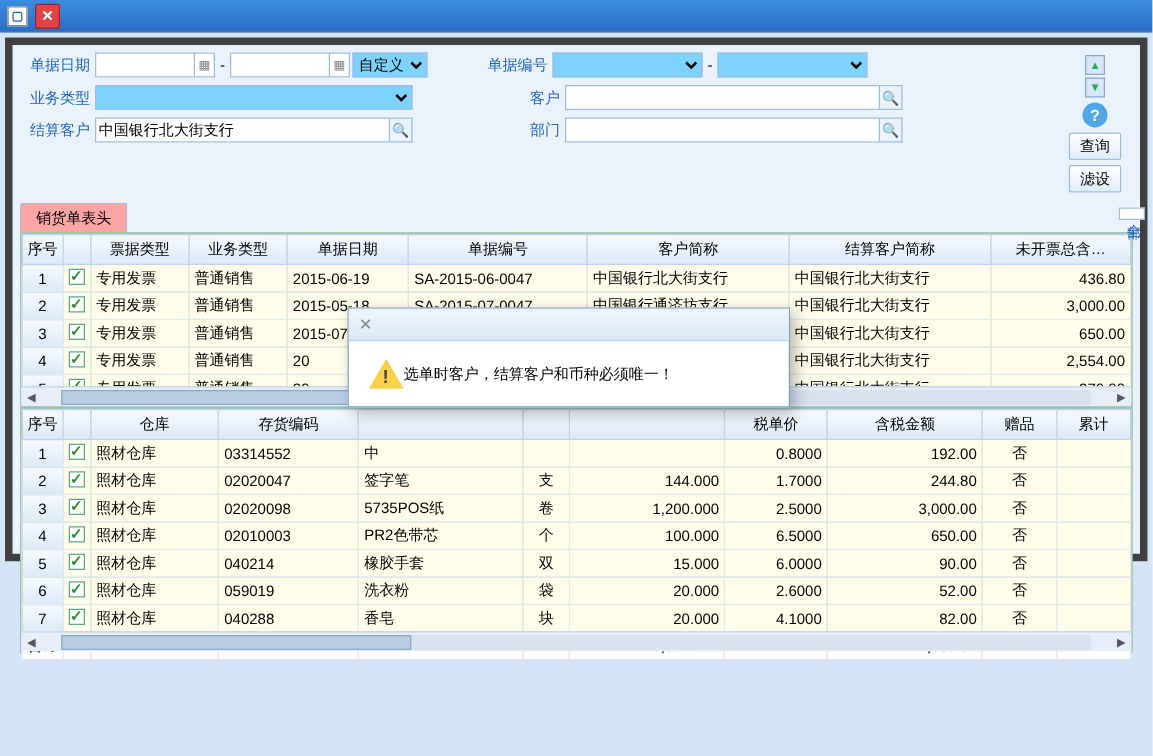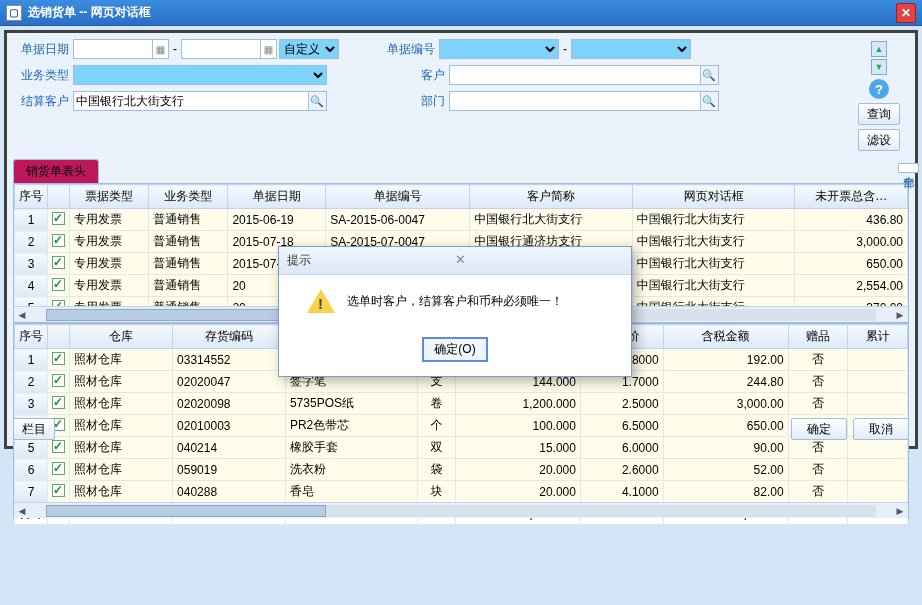--- a/index.html
+++ b/index.html
@@ -5,21 +5,21 @@
 * { box-sizing: border-box; margin: 0; padding: 0; font-family: "Microsoft YaHei", SimSun, Arial, sans-serif; font-size: 12px; }
 body { background: #d4e5f7; width: 922px; height: 605px; overflow: hidden; position: relative; }
 
 
 .titlebar { background: linear-gradient(#3a8de0, #2a6ec5); height: 26px; display: flex; align-items: center; padding: 0 6px; color: #fff; font-weight: bold; border-bottom: 1px solid #1a5bb0; }
 .titlebar .icon { width: 16px; height: 16px; background: #fff; border: 1px solid #888; margin-right: 6px; display: inline-flex; align-items: center; justify-content: center; font-size:10px; color:#2166b8; }
 .titlebar .title { flex: 1; }
 .titlebar .close { width: 20px; height: 20px; background: #e04444; border: 1px solid #a02020; color: #fff; display: flex; align-items: center; justify-content: center; cursor: pointer; font-weight: bold; border-radius:2px;}
 
 
-.content { background: #eaf3fc; border: 3px solid #404040; margin: 4px; padding: 6px; height: 419px; position: relative; }
+.content { background: #eaf3fc; border: 6px solid #404040; margin: 4px; padding: 6px; height: 419px; position: relative; }
 
 
 .filter { display: flex; }
 .filter-left { flex: 1; }
 .filter-row { display: flex; align-items: center; margin-bottom: 6px; }
 .filter-row .label { width: 56px; color: #2166b8; text-align: right; margin-right: 4px; }
 .filter-row .label2 { width: 56px; color: #2166b8; text-align: right; margin-right: 4px; margin-left: 40px; }
 .ipt { height: 20px; border: 1px solid #9ebde0; background: #fff; padding: 0 2px; }
 .ipt-date { width: 80px; }
 .ipt-cal { width: 16px; height: 20px; border: 1px solid #9ebde0; border-left: none; background: #fff; display: inline-flex; align-items: center; justify-content: center; font-size:10px; color:#888;}
@@ -28,21 +28,21 @@
 .ipt-combo { width: 120px; }
 .filter-right { width: 60px; display: flex; flex-direction: column; align-items: center; gap:4px; padding-top:2px;}
 .scroll-btns { display:flex; flex-direction:column; gap:2px;}
 .sbtn { width:16px; height:16px; border:1px solid #8aa9cc; background:#d8e7f7; display:flex;align-items:center;justify-content:center;font-size:9px;color:#2a5;}
 .help-icon { width:20px;height:20px;border-radius:50%;background:#4fa7e8;color:#fff;display:flex;align-items:center;justify-content:center;font-weight:bold;font-size:13px;}
 .btn { border:1px solid #9ebde0; background:linear-gradient(#fff,#e0ecf8); height:22px; min-width:40px; padding:0 8px; cursor:pointer; border-radius:2px;}
 .search-icon { display:inline-flex;width:18px;height:20px;border:1px solid #9ebde0;border-left:none;align-items:center;justify-content:center;font-size:11px;}
 
 
 .tab-wrap { margin-top: 8px; }
-.tab { display: inline-block; background: #be185d; border: 1px solid #9ebde0; border-bottom: none; padding: 3px 12px; border-radius: 3px 3px 0 0; }
+.tab { display: inline-block; background: #fca5a5; border: 1px solid #9ebde0; border-bottom: none; padding: 3px 12px; border-radius: 3px 3px 0 0; }
 
 
 .grid { border: 1px solid #9ebde0; background: #84cc16; width: 100%; }
 table { border-collapse: collapse; width: 100%; }
 th { background: linear-gradient(#f5f9fe, #dce9f7); border: 1px solid #c0d4ec; padding: 3px 4px; font-weight: normal; white-space: nowrap; height:20px;}
 td { border: 1px solid #e0e8f2; padding: 2px 4px; white-space: nowrap; height:18px; background:#fffcea;}
 td.hdr-seq { background: linear-gradient(#f5f9fe, #dce9f7); text-align:center; width:28px;}
 td.chk { background:#fffcea; text-align:center; width:22px;}
 td.num { text-align:right; }
 td.ctr { text-align:center; }
@@ -58,34 +58,33 @@
 
 
 .footer { position:absolute; bottom:6px; left:6px; right:6px; display:flex; align-items:center; }
 .footer .spacer{flex:1;}
 
 
 .modal { position:absolute; left:278px; top:246px; width:354px; background:#fff; border:1px solid #7a9fc4; box-shadow: 4px 4px 12px rgba(0,0,0,0.3); z-index:100;}
 .modal-title { background:linear-gradient(#f0f5fb,#dbe8f6); padding:5px 8px; border-bottom:1px solid #c0d4ec; color:#333; display:flex;}
 .modal-title span{flex:1;}
 .modal-close{cursor:pointer;color:#888;font-size:13px;}
-.modal-body { padding:14px 28px 10px; display:flex; align-items:flex-start; gap:12px;}
+.modal-body { padding:14px 16px 10px; display:flex; align-items:flex-start; }
 .warn-icon { width:28px;height:28px; position:relative;}
 .warn-icon::before{content:"";position:absolute;left:0;top:0;border-left:14px solid transparent;border-right:14px solid transparent;border-bottom:24px solid #f7d24a;}
 .warn-icon::after{content:"!";position:absolute;left:11px;top:6px;font-weight:bold;color:#444;font-size:15px;}
 .modal-msg{padding-top:4px;}
 .modal-footer{ text-align:center; padding:10px 0 14px;}
 .modal-footer button{ border:2px solid #5a8de0; background:#f0f5fb; padding:2px 10px; cursor:pointer;}
 </style>
 </head>
 <body>
 
 <div class="titlebar">
   <span class="icon">▢</span>
-  <span class="title">选销货单  --  网页对话框</span>
   <span class="close">✕</span>
 </div>
 
 <div class="content">
 
   <div class="filter">
     <div class="filter-left">
       <div class="filter-row">
         <span class="label">单据日期</span>
         <input class="ipt ipt-date" style="">
@@ -136,42 +135,42 @@
     <table>
       <thead>
           <tr id="g1-head">
             <th style="width: 32px;">序号</th>
             <th style="width: 22px;"></th>
             <th>票据类型</th>
             <th>业务类型</th>
             <th>单据日期</th>
             <th>单据编号</th>
             <th>客户简称</th>
-            <th>网页对话框</th>
+            <th>结算客户简称</th>
             <th>未开票总含…</th>
           </tr>
         </thead>
       <tbody id="g1-body">
           <tr>
             <td class="hdr-seq">1</td>
             <td class="chk"><span class="chkbox checked"></span></td>
             <td>专用发票</td>
             <td>普通销售</td>
             <td>2015-06-19</td>
             <td>SA-2015-06-0047</td>
             <td>中国银行北大街支行</td>
             <td>中国银行北大街支行</td>
             <td class="num">436.80</td>
           </tr>
           <tr>
             <td class="hdr-seq">2</td>
             <td class="chk"><span class="chkbox checked"></span></td>
             <td>专用发票</td>
             <td>普通销售</td>
-            <td>2015-07-18</td>
+            <td>2015-05-18</td>
             <td>SA-2015-07-0047</td>
             <td>中国银行通济坊支行</td>
             <td>中国银行北大街支行</td>
             <td class="num">3,000.00</td>
           </tr>
           <tr>
             <td class="hdr-seq">3</td>
             <td class="chk"><span class="chkbox checked"></span></td>
             <td>专用发票</td>
             <td>普通销售</td>
@@ -340,36 +339,26 @@
     </table>
     <div class="hscroll" style="position:absolute;bottom:0;left:0;right:0;">
       <span class="arr">◀</span>
       <div class="track">
           <div class="thumb"></div>
         </div>
       <span class="arr">▶</span>
     </div>
   </div>
 
-  <div class="footer">
-    <button class="btn">栏目</button>
-    <span class="spacer"></span>
-    <button class="btn" style="min-width:56px;">确定</button>
-    <button class="btn" style="min-width:56px;margin-left:6px;">取消</button>
-  </div>
 
   <div style="position:absolute;right:-4px;top:130px;writing-mode:vertical-rl;color:#2166b8;font-size:11px;background:#fff;border:1px solid #9ebde0;padding:4px 2px;">全部</div>
 
 </div>
 
 <div class="modal">
   <div class="modal-title">
-    <span>提示</span>
     <span class="modal-close">✕</span>
   </div>
   <div class="modal-body">
     <div class="warn-icon"></div>
     <div class="modal-msg">选单时客户，结算客户和币种必须唯一！</div>
   </div>
-  <div class="modal-footer">
-    <button>确定(O)</button>
-  </div>
 </div>
 
 </body></html>

